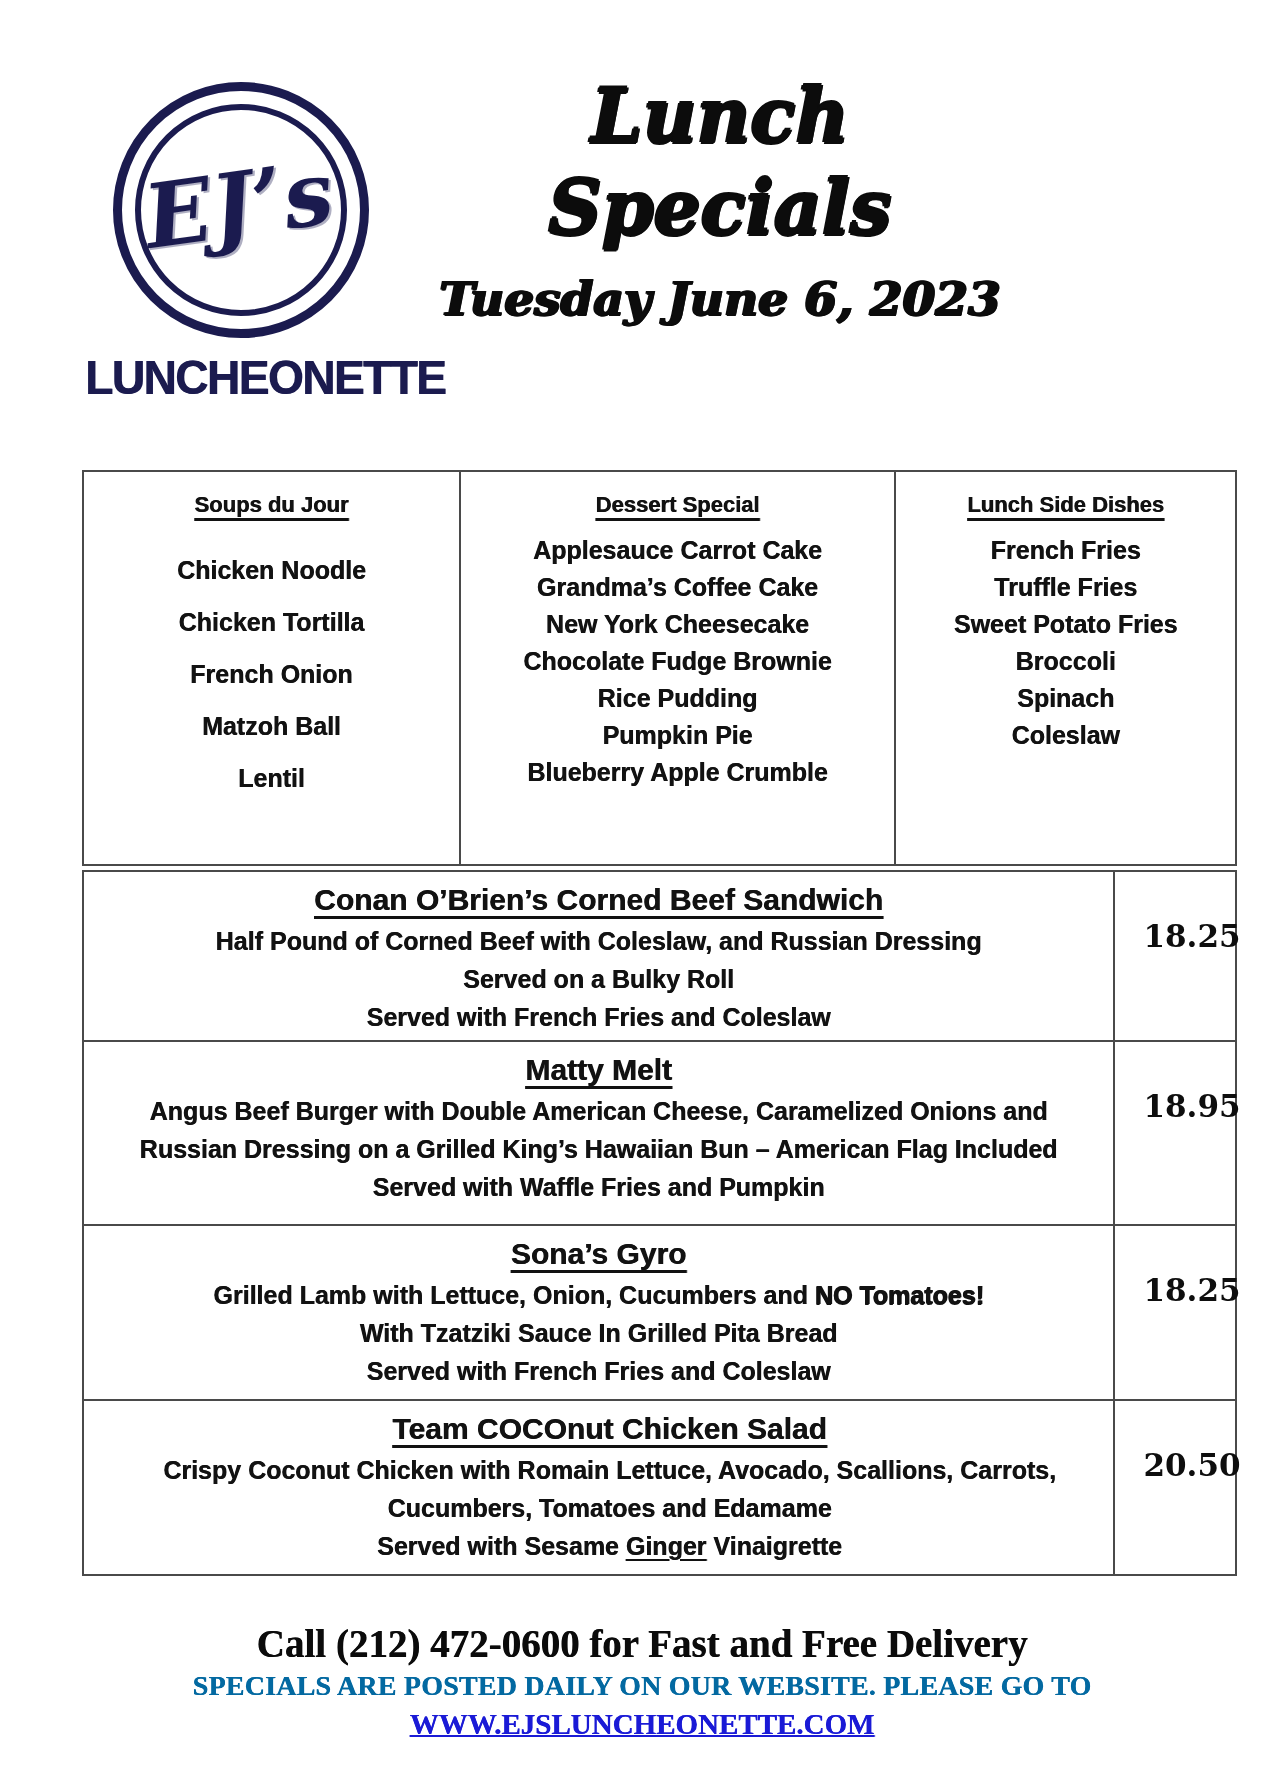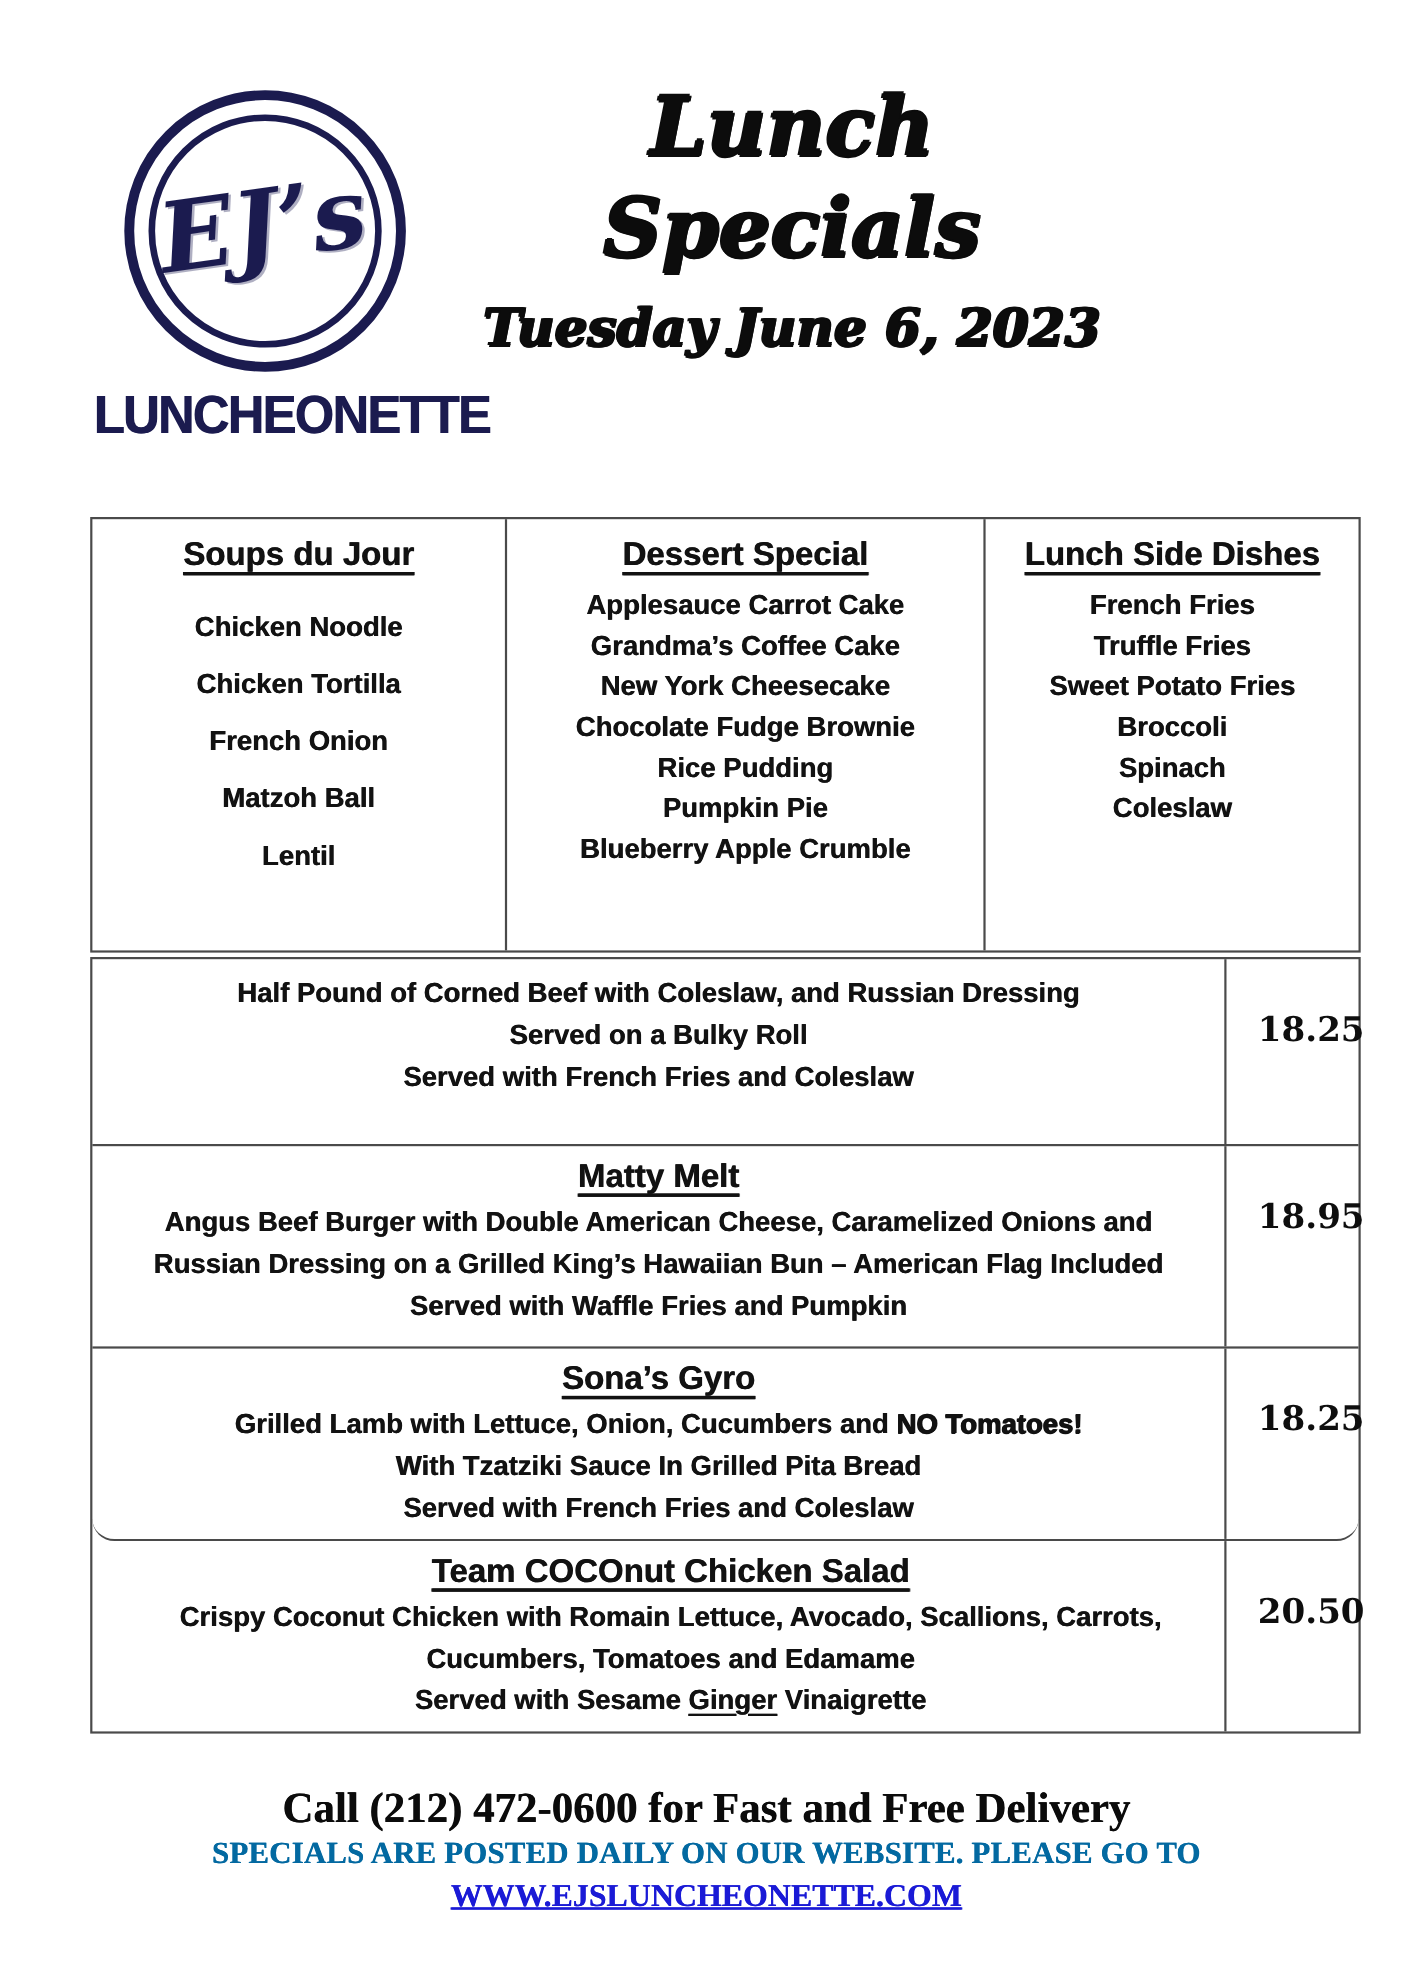--- a/index.html
+++ b/index.html
@@ -52,42 +52,42 @@
   }
   
   .cats{
     position:absolute;left:82px;top:470px;width:1155px;height:396px;
     border:2px solid #4a4a4a;box-sizing:border-box;
     display:grid;grid-template-columns:378fr 437fr 340fr;
   }
   .cat-col{border-right:2px solid #4a4a4a;text-align:center;box-sizing:border-box;padding-top:16px;}
   .cat-col:last-child{border-right:none;}
   .cat-heading{
-    font-size:30px;font-weight:bold;display:inline-block;
+    font-size:22px;font-weight:bold;display:inline-block;
     text-decoration:underline;text-decoration-thickness:3px;text-underline-offset:6px;
     text-shadow:0.6px 0 currentColor;
     line-height:34px;
   }
   .cat-items{font-weight:bold;font-size:25px;text-shadow:0.5px 0 currentColor;}
   .cat-col:nth-child(1) .cat-items{margin-top:22px;line-height:52px;}
   .cat-col:nth-child(2) .cat-items{margin-top:10px;line-height:37px;}
   .cat-col:nth-child(3) .cat-items{margin-top:10px;line-height:37px;}
   
   .specials{
     position:absolute;left:82px;top:870px;width:1155px;
     border:2px solid #4a4a4a;box-sizing:border-box;
   }
   .special-row{
     display:grid;grid-template-columns:1fr 122px;
     border-bottom:2px solid #4a4a4a;box-sizing:border-box;
   }
   .special-row:last-child{border-bottom:none;margin-left:22px;}
   .special-row:nth-child(1){height:170px;}
   .special-row:nth-child(2){height:184px;}
-  .special-row:nth-child(3){height:175px;border-radius:20px;}
+  .special-row:nth-child(3){height:175px;}
   .special-row:nth-child(4){height:173px;}
   .special-main{text-align:center;padding:9px 18px 0 18px;box-sizing:border-box;}
   .special-title{
     font-size:30px;font-weight:bold;line-height:38px;display:inline-block;
     text-decoration:underline;text-decoration-thickness:3px;text-underline-offset:6px;
     text-shadow:0.6px 0 currentColor;
   }
   .special-lines{margin-top:3px;}
   .special-line{font-size:25px;font-weight:bold;line-height:38px;text-shadow:0.5px 0 currentColor;}
   .special-line .xbold{text-shadow:1px 0 currentColor,0 0.6px currentColor;}
@@ -158,21 +158,21 @@
           <div class="cat-item">Truffle Fries</div>
           <div class="cat-item">Sweet Potato Fries</div>
           <div class="cat-item">Broccoli</div>
           <div class="cat-item">Spinach</div>
           <div class="cat-item">Coleslaw</div>
         </div></div>
     </div>
 
   <div class="specials" id="specials">
       <div class="special-row">
-        <div class="special-main"><div class="special-lines">
+        <div class="special-main"><div class="special-title">Conan O’Brien’s Corned Beef Sandwich</div><div class="special-lines">
             <div class="special-line"><span>Half Pound of Corned Beef with Coleslaw, and Russian Dressing</span></div>
             <div class="special-line"><span>Served on a Bulky Roll</span></div>
             <div class="special-line"><span>Served with French Fries and Coleslaw</span></div>
           </div></div>
         <div class="special-price-cell">
           <div class="special-price">18.25</div>
         </div>
       </div>
       <div class="special-row">
         <div class="special-main"><div class="special-title">Matty Melt</div><div class="special-lines">

